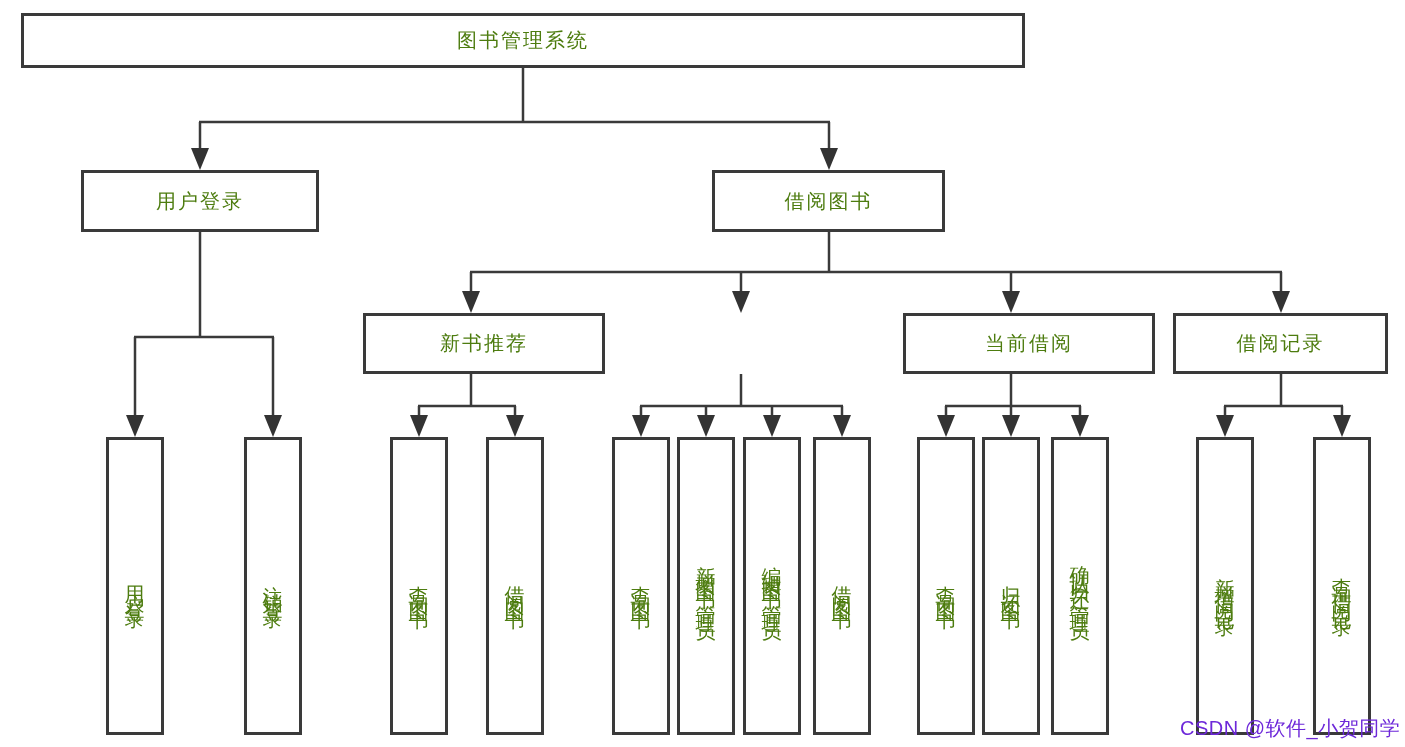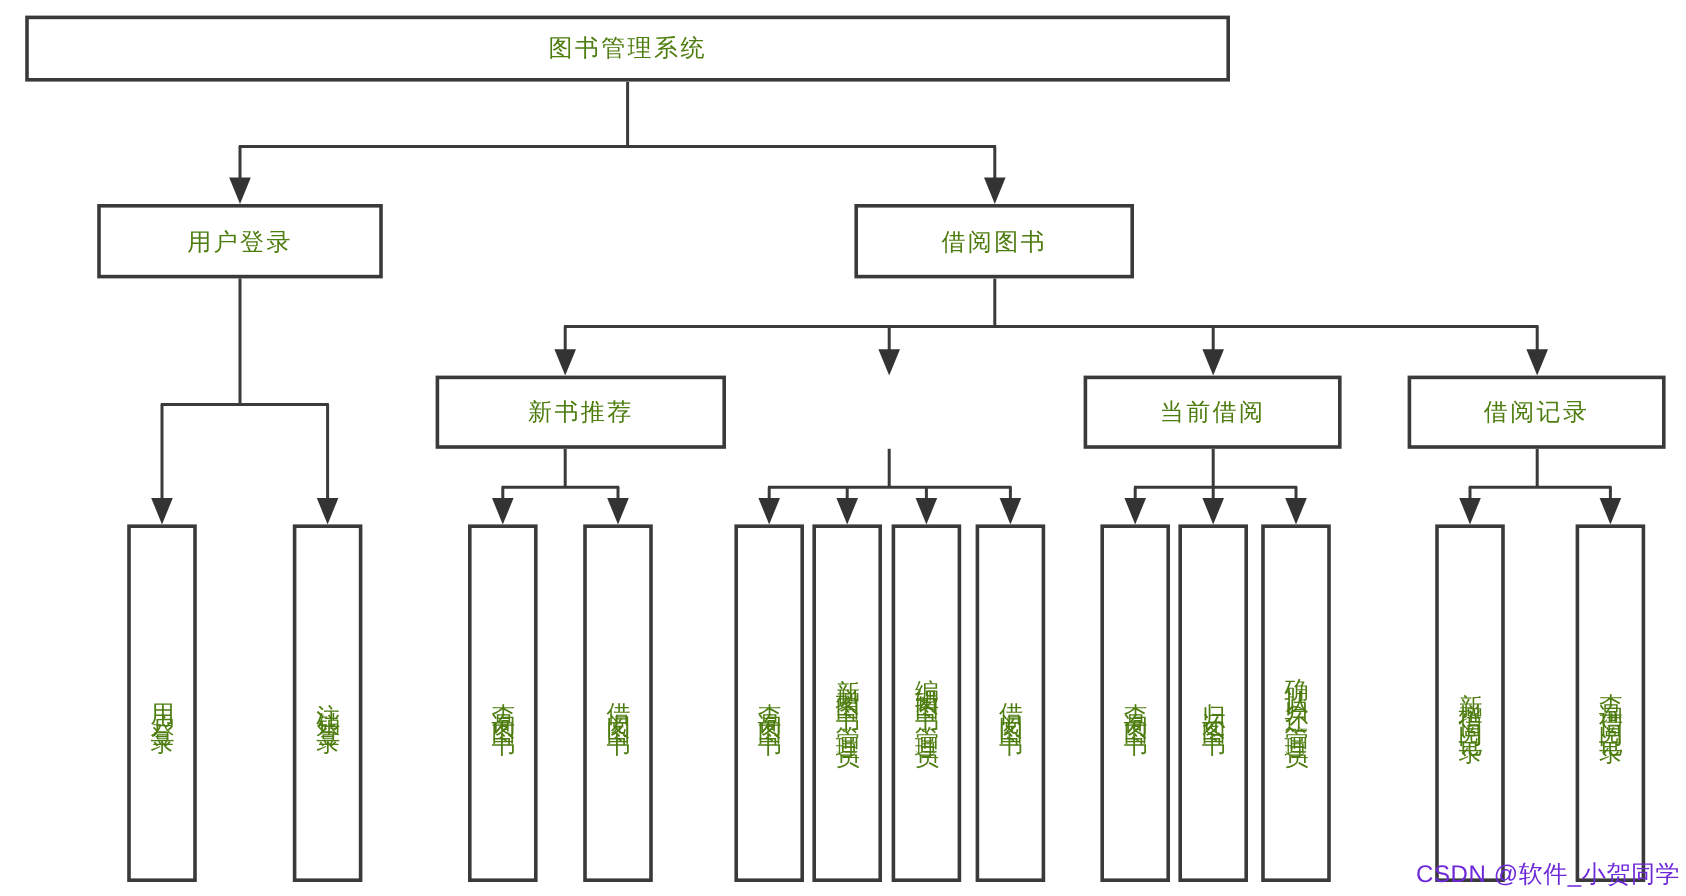--- a/index.html
+++ b/index.html
@@ -127,21 +127,21 @@
   <div class="node h" style="left:81px; top:170px; width:238px; height:62px;">
     <span class="label">用户登录</span>
   </div>
   <div class="node h" style="left:712px; top:170px; width:233px; height:62px;">
     <span class="label">借阅图书</span>
   </div>
 
   <div class="node h" style="left:363px; top:313px; width:242px; height:61px;">
     <span class="label">新书推荐</span>
   </div>
-  <div class="node h" style="left:903px; top:313px; width:215px; height:61px;">
+  <div class="node h" style="left:903px; top:313px; width:252px; height:61px;">
     <span class="label">当前借阅</span>
   </div>
   <div class="node h" style="left:1173px; top:313px; width:215px; height:61px;">
     <span class="label">借阅记录</span>
   </div>
 
   <div class="node v" style="left:106px; top:437px; width:58px; height:298px;">
     <span class="label">用户登录</span>
   </div>
   <div class="node v" style="left:244px; top:437px; width:58px; height:298px;">

